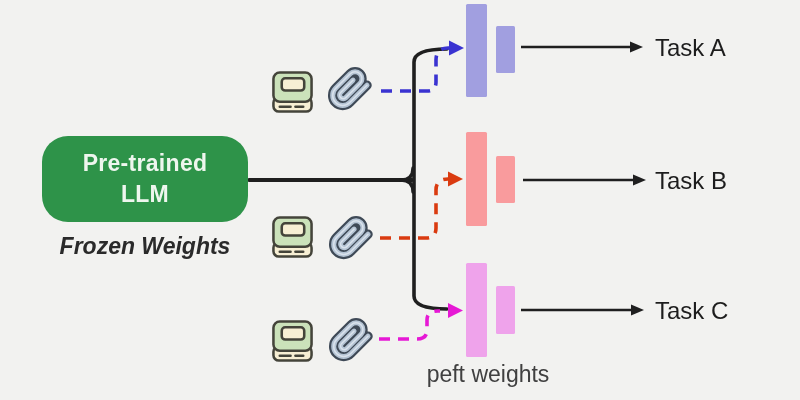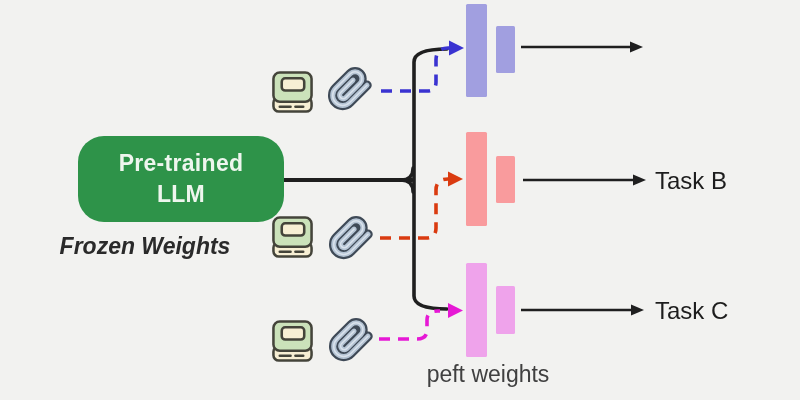--- a/index.html
+++ b/index.html
@@ -9,21 +9,20 @@
     font-family:"Liberation Sans","DejaVu Sans",sans-serif;
   }
   .wires{position:absolute;left:0;top:0;width:800px;height:400px;}
 
   .llm-box{
     position:absolute;left:42px;top:136px;width:206px;height:86px;
     background:var(--llm_green,#2e9349);border-radius:26px;
     display:flex;flex-direction:column;align-items:center;justify-content:center;
     color:var(--llm_text,#eef6ee);font-size:23px;font-weight:600;line-height:31px;
     letter-spacing:.3px;
-    margin-left:36px;
   }
   .frozen-label{
     position:absolute;left:22px;top:233px;width:246px;text-align:center;
     color:var(--label_text,#262626);font-size:23px;font-weight:700;font-style:italic;
   }
   .task-label{
     position:absolute;left:655px;width:120px;
     color:#1d1d1d;font-size:24px;font-weight:400;
   }
   .task-a{top:34px;} .task-b{top:167px;} .task-c{top:297px;}
@@ -92,20 +91,21 @@
   </div>
   <div class="frozen-label">Frozen Weights</div>
 
   <div class="bar bar-a-tall"></div>
   <div class="bar bar-a-short"></div>
   <div class="bar bar-b-tall"></div>
   <div class="bar bar-b-short"></div>
   <div class="bar bar-c-tall"></div>
   <div class="bar bar-c-short"></div>
 
+  <div class="task-label task-a">Task A</div>
   <div class="task-label task-b">Task B</div>
   <div class="task-label task-c">Task C</div>
 
   <div class="peft-label">peft weights</div>
 
   <svg class="icon book-1" width="43" height="47" viewBox="0 0 44 46">
     <rect x="2.5" y="28" width="39" height="14.5" rx="5.5" fill="#f7efd4" stroke="#44443a" stroke-width="2.6"></rect>
     <rect x="2.5" y="2.5" width="39" height="30" rx="6.5" fill="#cbe2ba" stroke="#44443a" stroke-width="2.6"></rect>
     <rect x="11" y="8.5" width="23" height="12.5" rx="3.5" fill="#f7efd4" stroke="#44443a" stroke-width="2.6"></rect>
     <line x1="9" y1="37.5" x2="20" y2="37.5" stroke="#44443a" stroke-width="2.6" stroke-linecap="round"></line>

